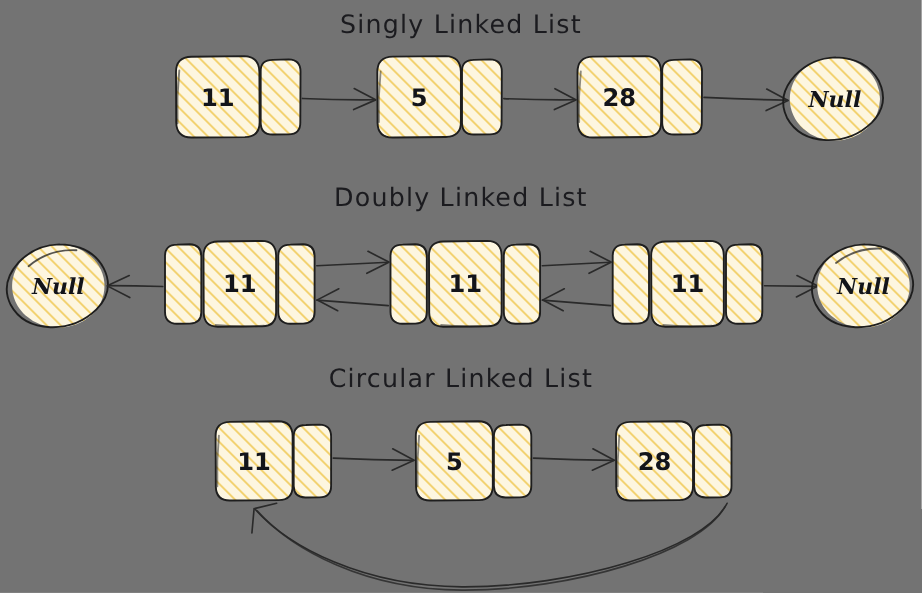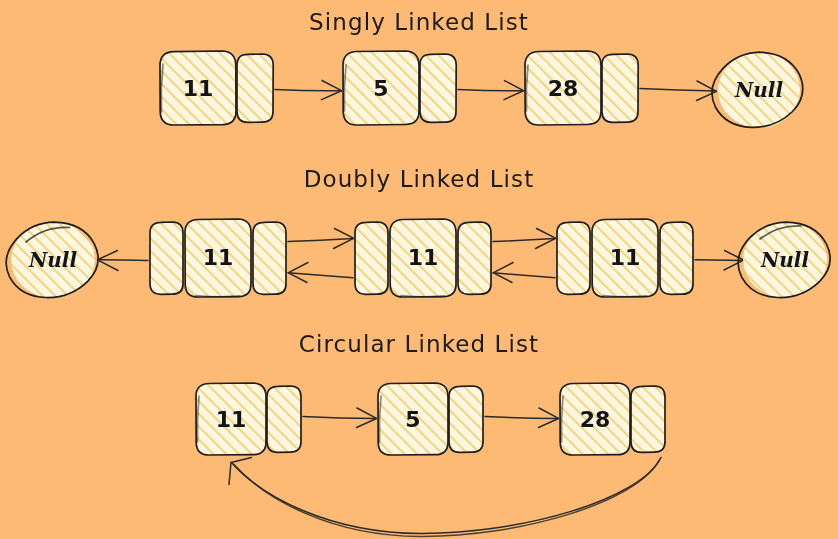--- a/index.html
+++ b/index.html
@@ -1,18 +1,18 @@
 <!DOCTYPE html>
 <html><head>
 <meta charset="utf-8">
 <style>
   html,body{margin:0;padding:0;background:#ffffff;}
   body{width:838px;height:539px;overflow:hidden;
        font-family:"DejaVu Sans",sans-serif;}
-  #stage{position:relative;width:838px;height:539px;background:#fdba74;}
+  #stage{position:relative;width:838px;height:539px;background:#737373;}
   svg{display:block;}
   .title-text{
     font-family:"DejaVu Sans",sans-serif;
     font-size:23px;
     fill:#1b1b1f;
     letter-spacing:1.1px;
     text-anchor:middle;
     font-weight:400;
   }
   .node-value{

